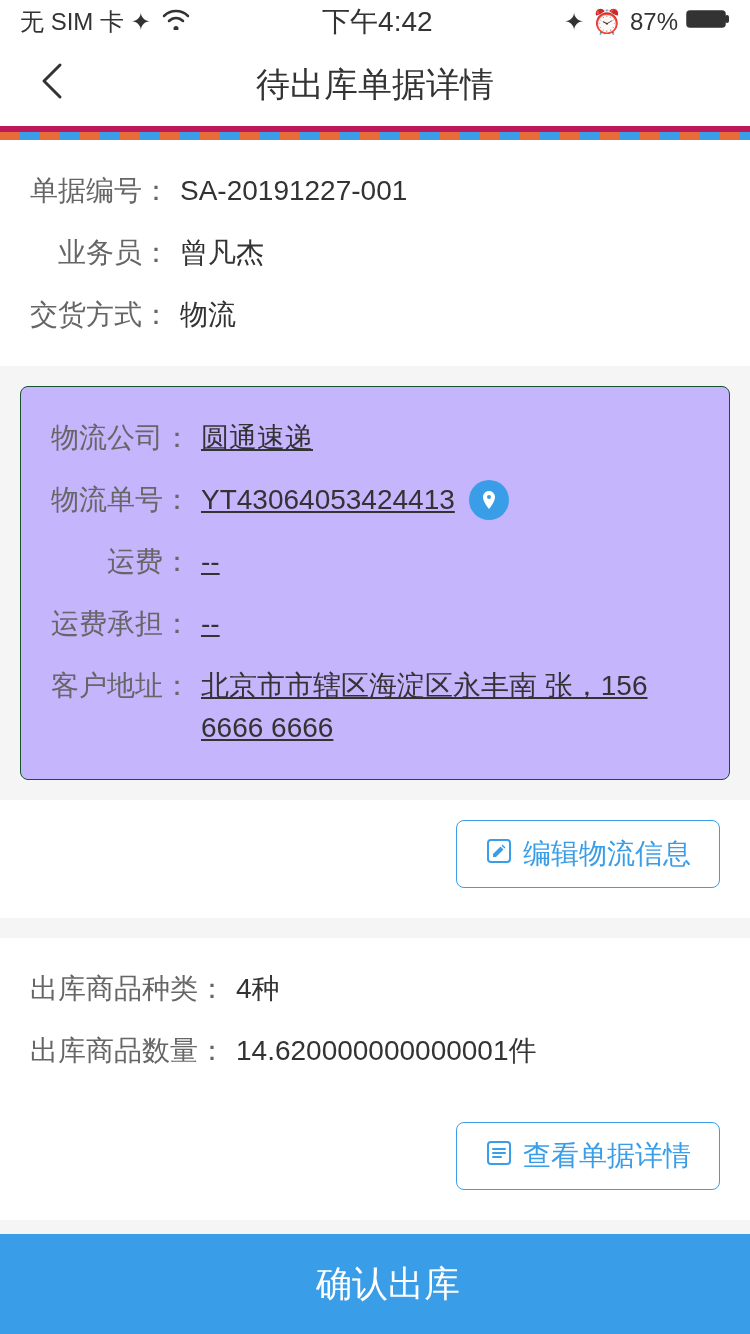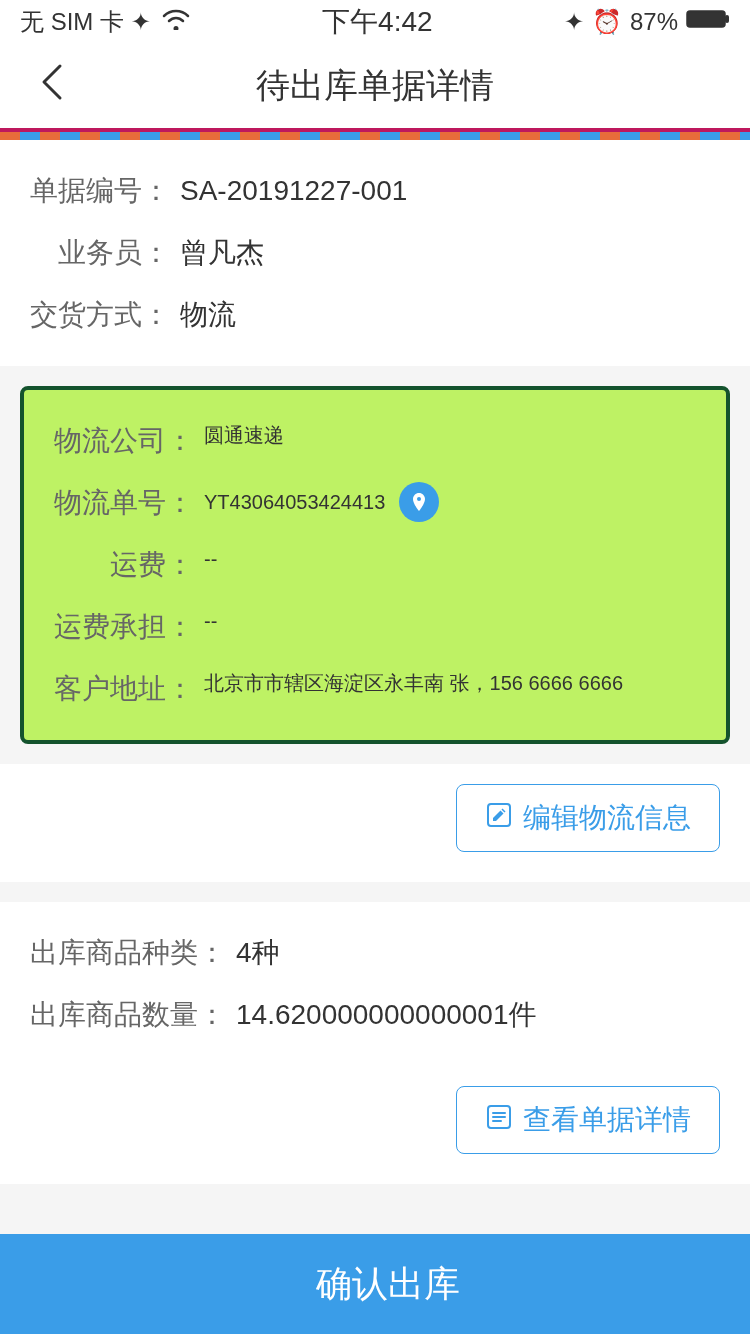--- a/index.html
+++ b/index.html
@@ -29,21 +29,21 @@
     .status-center { font-size: 28px; font-weight: 500; }
     .status-right { display: flex; align-items: center; gap: 8px; font-size: 24px; }
 
     
     .nav-bar {
       height: 88px;
       background: #fff;
       display: flex;
       align-items: center;
       padding: 0 30px;
-      border-bottom: 4px solid #be185d;
+      border-bottom: 6px solid #be185d;
       position: relative;
     }
     .back-btn {
       font-size: 36px;
       color: #333;
       cursor: pointer;
       padding: 10px;
     }
     .nav-title {
       position: absolute;
@@ -120,48 +120,49 @@
     }
     .info-value {
       color: #333;
       font-size: 28px;
       margin-left: 10px;
       flex: 1;
     }
 
     
     .logistics-card {
-      background: #bef264;
-      border: 4px solid #14532d;
+      background: #c4b5fd;
+      border: 1px solid #14532d;
       border-radius: 8px;
       margin: 0 20px 20px 20px;
       padding: 30px;
     }
     .logistics-row {
       display: flex;
       align-items: flex-start;
       margin-bottom: 20px;
       line-height: 1.5;
     }
     .logistics-row:last-child { margin-bottom: 0; }
     .logistics-label {
       color: #666;
       font-size: 28px;
       min-width: 140px;
       text-align: right;
       flex-shrink: 0;
     }
     .logistics-value {
       color: #333;
-      font-size: 20px;
+      font-size: 28px;
       margin-left: 10px;
       flex: 1;
       display: flex;
       align-items: center;
       gap: 14px;
+      text-decoration: underline;
     }
     .location-icon {
       width: 40px;
       height: 40px;
       background: #3a9de8;
       border-radius: 50%;
       display: inline-flex;
       align-items: center;
       justify-content: center;
       color: white;

